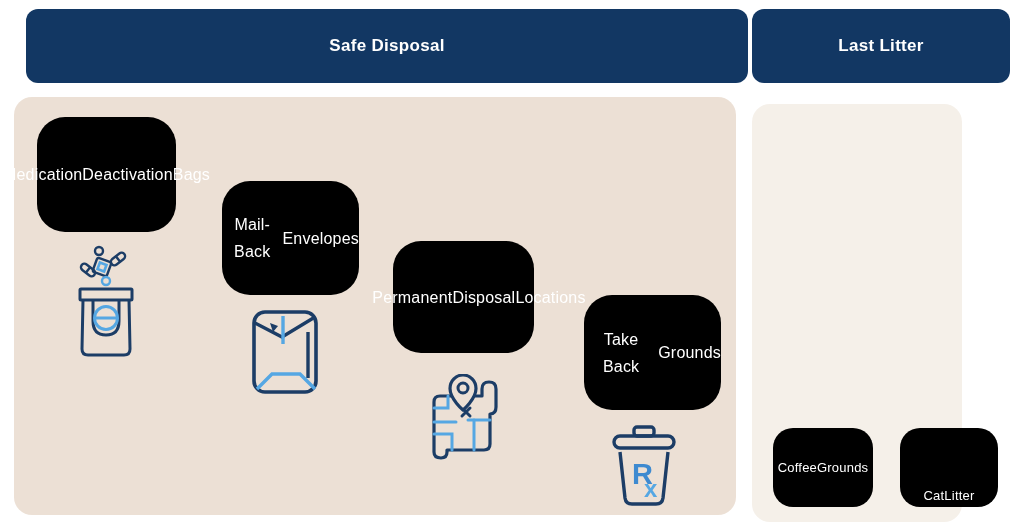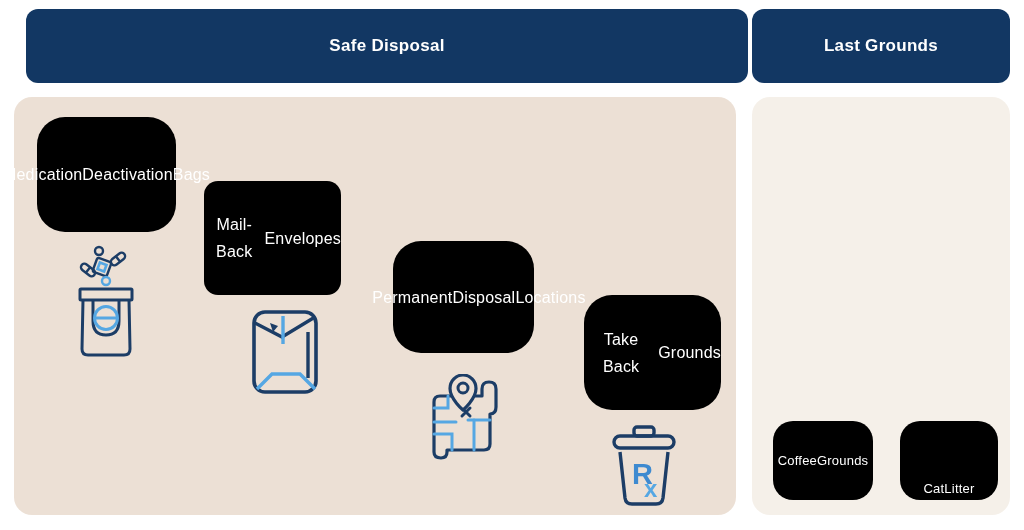--- a/index.html
+++ b/index.html
@@ -10,32 +10,32 @@
   .hdr {
     position:absolute; top:9px; height:74px; background:#123763; border-radius:12px;
     display:flex; align-items:center; justify-content:center;
     color:#ffffff; font-size:17px; font-weight:700; letter-spacing:.3px;
   }
   .hdr-safe { left:14px; width:722px;margin-left:12px; }
   .hdr-last { left:752px; width:258px; }
 
   .panel { position:absolute; top:97px; height:418px; border-radius:18px; }
   .panel-safe { left:14px; width:722px; background:#ECE0D5; }
-  .panel-last { left:752px; width:258px; background:#F5F0E9; }
+  .panel-last { left:752px; width:210px; background:#F5F0E9;margin-top:7px; }
 
   .card {
     position:absolute; background:#000000; color:#ffffff; font-weight:400; text-align:center;
     display:flex; align-items:center; justify-content:center;
     border-radius:28px; letter-spacing:.2px;
   }
   .card-lg { font-size:16px; line-height:27px; }
   .card-sm { font-size:13px; line-height:22px; border-radius:20px; }
 
   .card-bags      { left:23px;  top:20px;  width:139px; height:115px; }
-  .card-envelopes { left:190px; top:84px;  width:137px; height:114px;border-radius:14px; }
+  .card-envelopes { left:208px; top:84px;  width:137px; height:114px; }
   .card-locations { left:379px; top:144px; width:141px; height:112px;padding-left:31px; }
   .card-events    { left:570px; top:198px; width:137px; height:115px; }
   .card-coffee    { left:21px;  top:324px; width:100px; height:79px; }
   .card-cat       { left:148px; top:324px; width:98px;  height:79px;align-items:flex-end; }
 
   .icon { position:absolute; display:block; }
   .icon-bag      { left:63px;  top:146px; width:58px; height:120px; }
   .icon-envelope { left:236px; top:211px; width:70px; height:88px; }
   .icon-map      { left:412px; top:277px; width:76px; height:86px; }
   .icon-trash    { left:594px; top:327px; width:72px; height:84px; }
@@ -47,21 +47,21 @@
 </style>
 </head>
 <body>
 
 <div class="page">
 
   <div class="hdr hdr-safe">
     <span>Safe Disposal</span>
   </div>
   <div class="hdr hdr-last">
-    <span>Last Grounds</span>
+    <span>Last Litter</span>
   </div>
 
   <div class="panel panel-safe">
 
     <div class="card card-lg card-bags">
       <span>Medication</span>
       <span>Deactivation</span>
       <span>Bags</span>
     </div>
 

